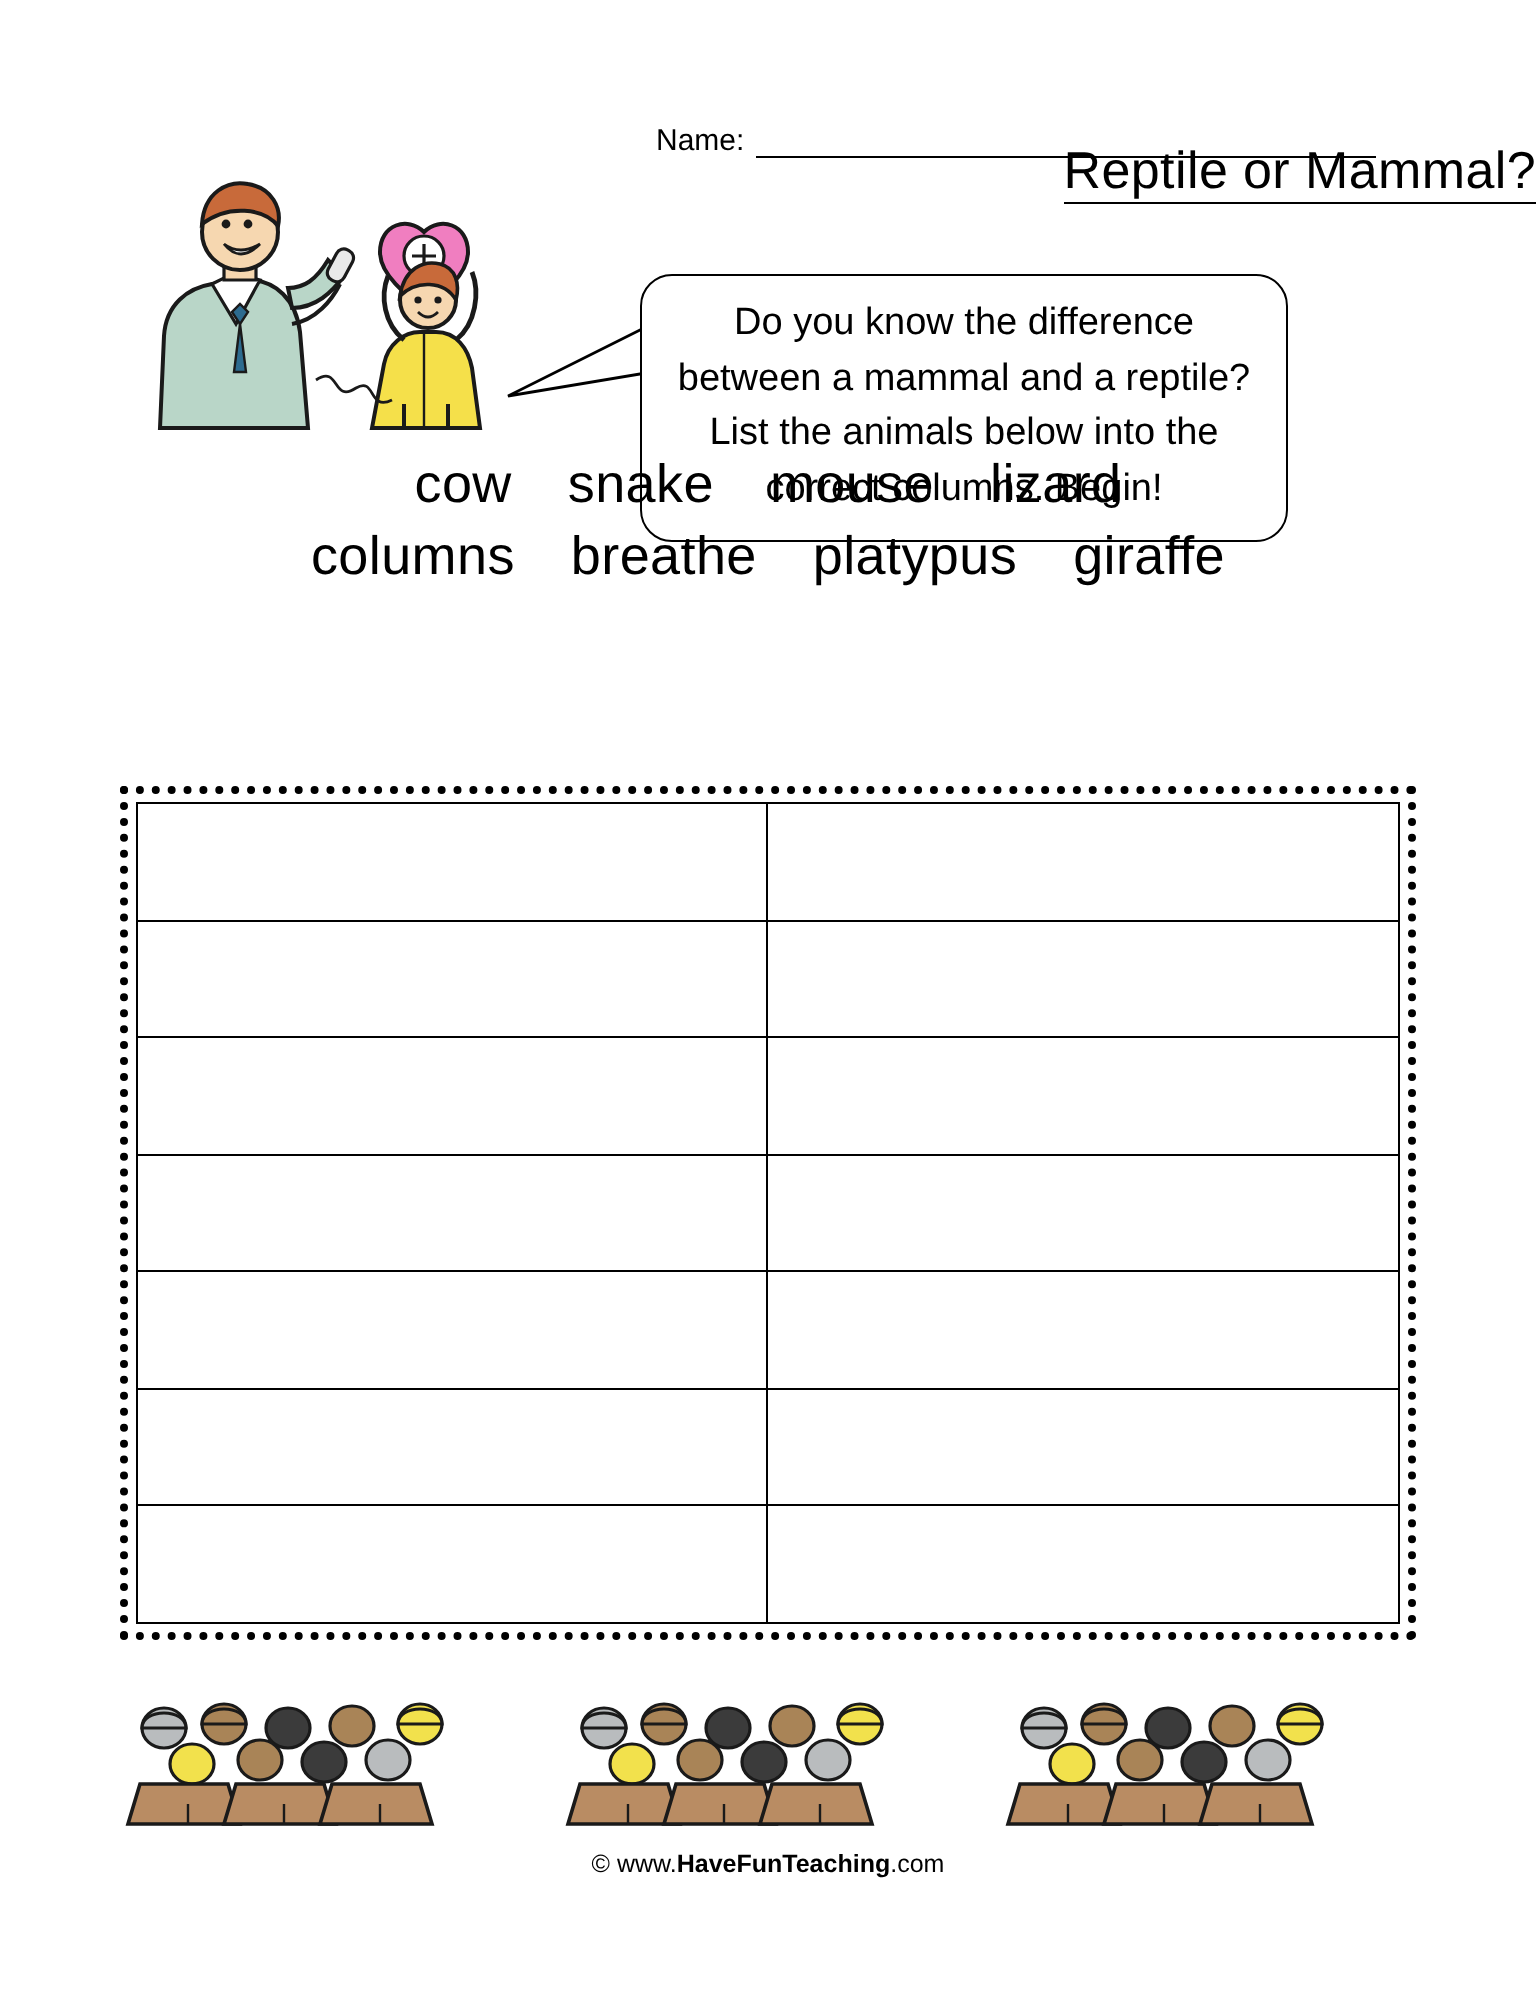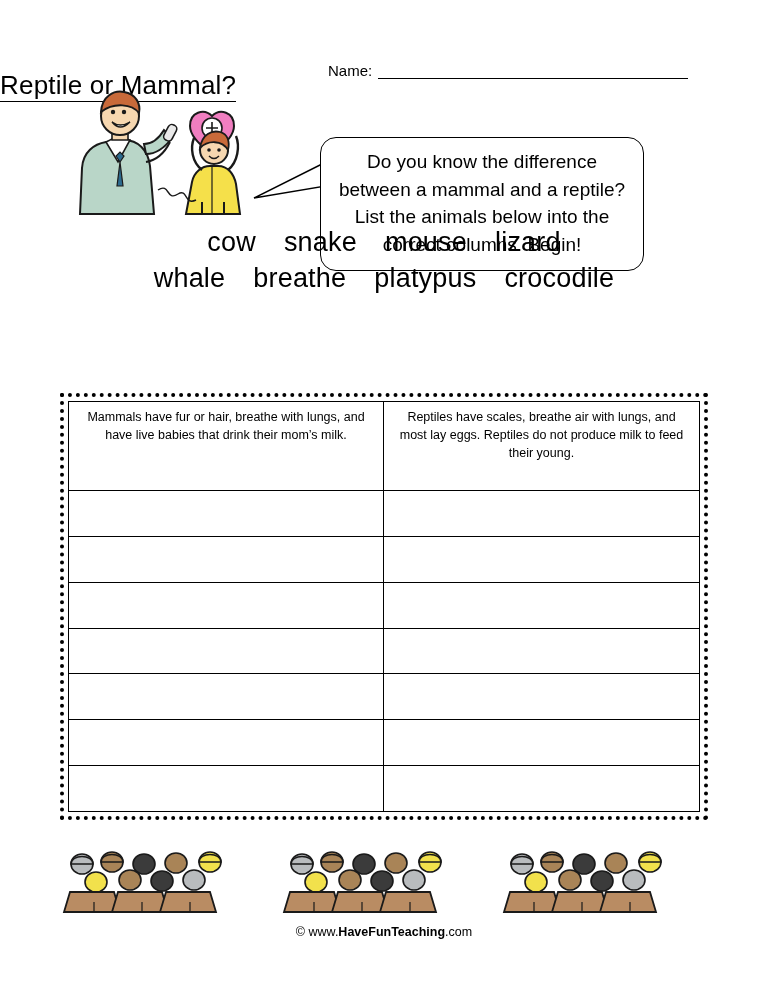--- a/index.html
+++ b/index.html
@@ -36,21 +36,21 @@
     border-bottom: 1.6px solid #000;
     height: 14px;
   }
 
   
   .title {
     position: absolute;
     top: 70px;
     left: 0;
     width: 768px;
-    text-align: left;
+    text-align: right;
     font-size: 26px;
     letter-spacing: 0.2px;
   }
   .title span {
     border-bottom: 1.6px solid #000;
     padding-bottom: 1px;
   }
 
   
   .clipart {
@@ -228,31 +228,27 @@
 
 <div class="bubble">
   <span>Do you know the difference between a mammal and a reptile?  List the animals below into the correct columns.  Begin!</span>
 </div>
 
 <div class="wordbank">
   <div class="word-row">
     <span class="w">cow</span><span class="w">snake</span><span class="w">mouse</span><span class="w">lizard</span>
   </div>
   <div class="word-row">
-    <span class="w">whale</span><span class="w">breathe</span><span class="w">platypus</span><span class="w">crocodile</span>
+    <span class="w">columns</span><span class="w">breathe</span><span class="w">platypus</span><span class="w">giraffe</span>
   </div>
 </div>
 
 <div class="table-wrap">
   <div class="table-inner">
 
-    <div class="t-row header-row">
-      <div class="t-cell">Mammals have fur or hair, breathe with lungs, and have live babies that drink their mom’s milk.</div>
-      <div class="t-cell">Reptiles have scales, breathe air with lungs, and most lay eggs.  Reptiles do not produce milk to feed their young.</div>
-    </div>
 
     <div class="t-row">
       <div class="t-cell"></div>
       <div class="t-cell"></div>
     </div>
     <div class="t-row">
       <div class="t-cell"></div>
       <div class="t-cell"></div>
     </div>
     <div class="t-row">

